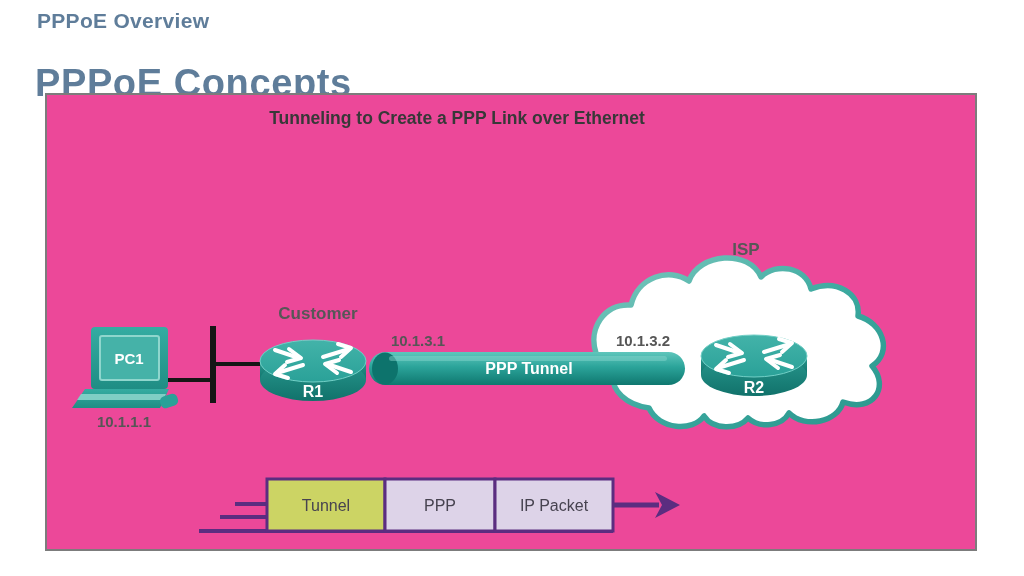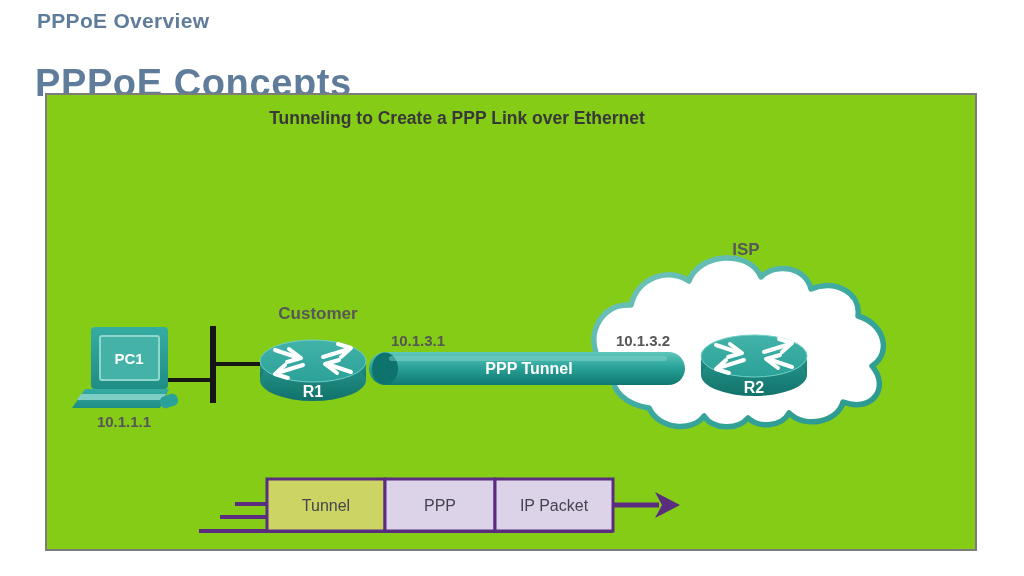--- a/index.html
+++ b/index.html
@@ -10,21 +10,21 @@
   .kicker{
     position:absolute;left:37px;top:9px;
     font-size:21px;font-weight:700;letter-spacing:.3px;color:#5f7d9a;text-align:right;
   }
   .slide-title{
     position:absolute;left:35px;top:30px;
     font-size:38px;font-weight:700;letter-spacing:.6px;color:#5f7d9a;margin-top:32px;
   }
   .panel{
     position:absolute;left:45px;top:93px;width:928px;height:454px;
-    border:2px solid #7c7c7c;background:#84cc16;
+    border:2px solid #7c7c7c;background:#ec4899;
   }
   svg{display:block;}
   svg text{font-family:"Liberation Sans",sans-serif;}
   .dtitle{font-size:17.5px;font-weight:700;fill:#383838;}
   .iplabel{font-size:15px;font-weight:700;fill:#565656;}
   .sitelabel{font-size:17px;font-weight:700;fill:#575757;}
   .whitelabel{font-weight:700;fill:#ffffff;}
   .seg-label{font-size:16px;fill:#474350;}
 </style>
 </head>

